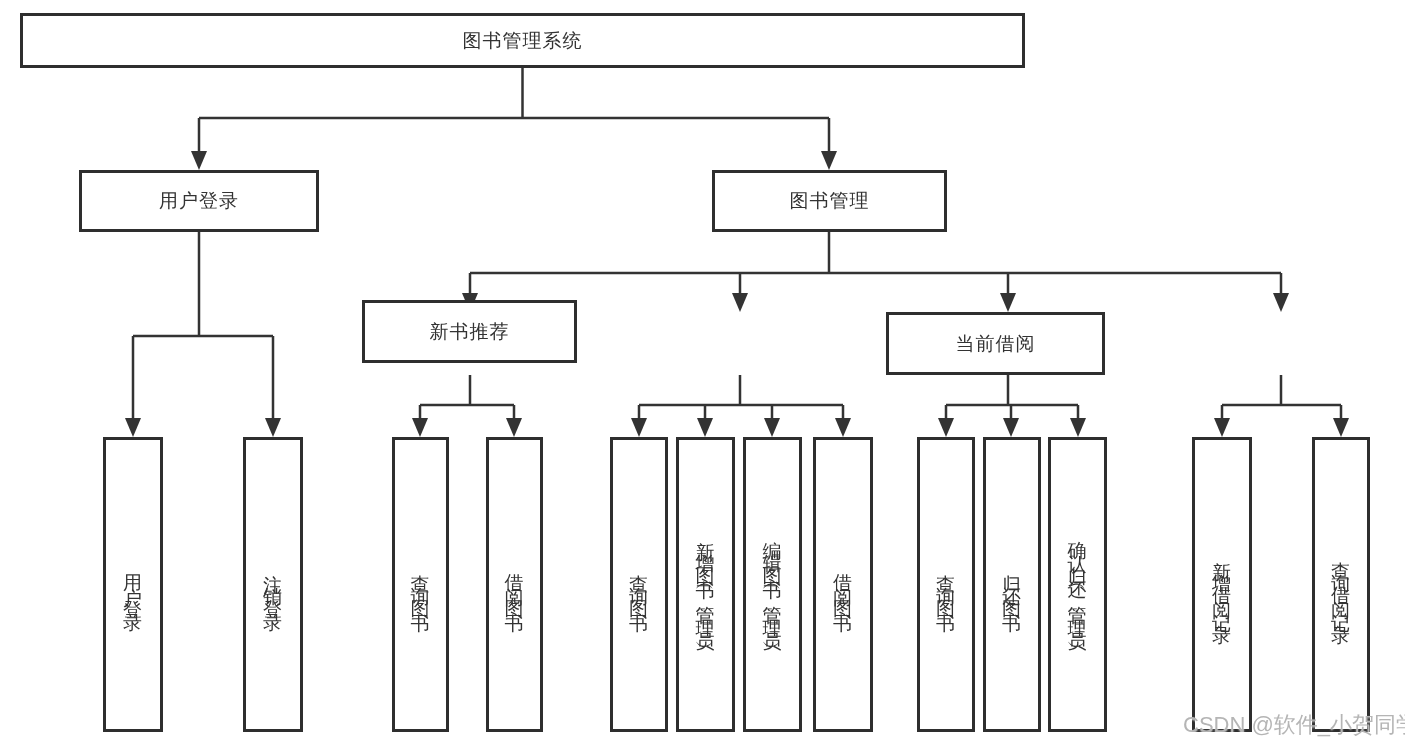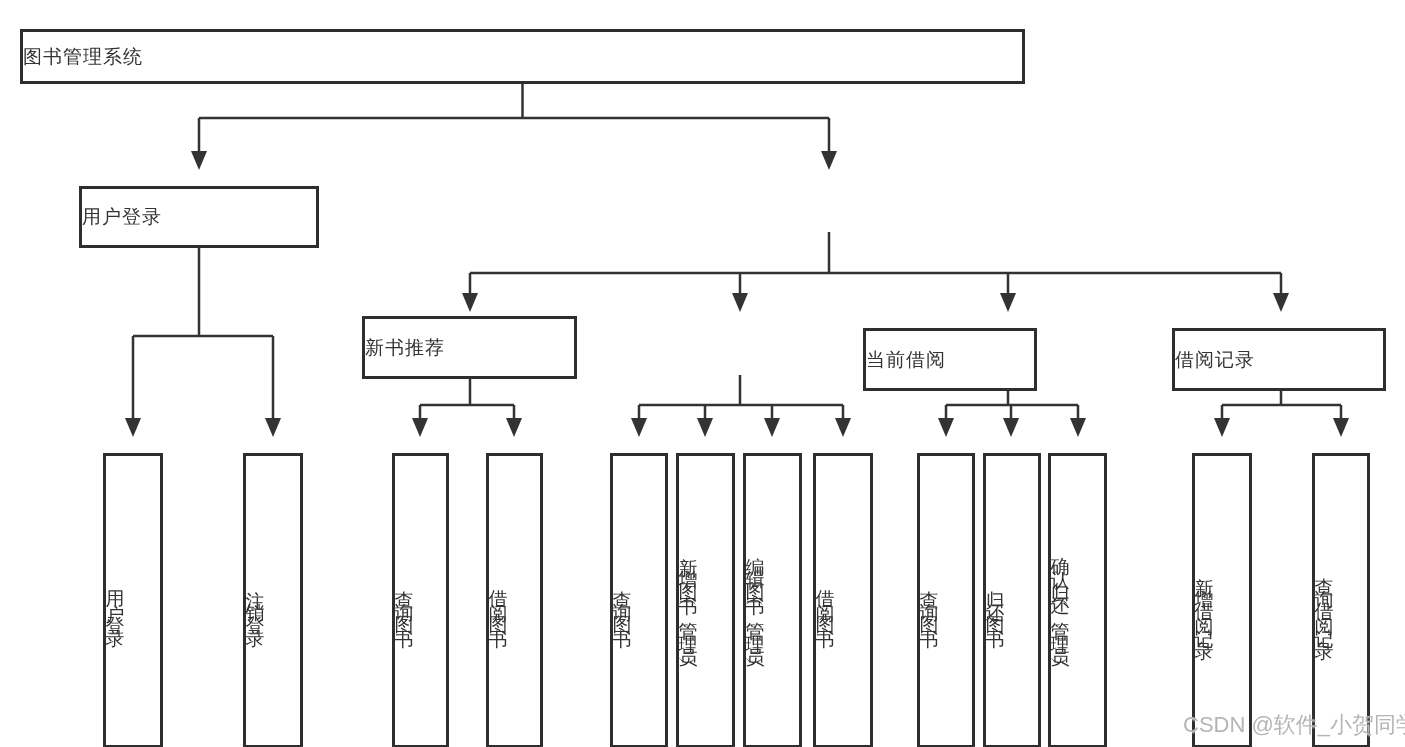--- a/index.html
+++ b/index.html
@@ -12,23 +12,22 @@
     overflow:hidden;
   }
   svg.connectors{position:absolute;left:0;top:0;z-index:0;}
   .node{
     position:absolute;
     background:#ffffff;
     border:3px solid #2e2e2e;
     box-sizing:border-box;
     display:flex;
     align-items:center;
-    justify-content:flex-start;
+    justify-content:center;
     z-index:1;
-    margin-top:16px;
   }
   .hbox span{
     font-size:19px;
     letter-spacing:1px;
     white-space:nowrap;
   }
   .vbox span{
     writing-mode:vertical-rl;
     text-orientation:mixed;
     font-size:19px;
@@ -91,29 +90,29 @@
     </g>
   </svg>
 
   <div class="node hbox" style="left:20px;top:13px;width:1005px;height:55px">
     <span>图书管理系统</span>
   </div>
 
   <div class="node hbox" style="left:79px;top:170px;width:240px;height:62px">
     <span>用户登录</span>
   </div>
+  <div class="node hbox" style="left:712px;top:170px;width:235px;height:62px">
+    <span>图书管理</span>
+  </div>
 
   <div class="node hbox" style="left:362px;top:300px;width:215px;height:63px">
     <span>新书推荐</span>
   </div>
-  <div class="node hbox" style="left:863px;top:312px;width:174px;height:63px">
+  <div class="node hbox" style="left:886px;top:312px;width:219px;height:63px">
     <span>当前借阅</span>
-  </div>
-  <div class="node hbox" style="left:1172px;top:312px;width:214px;height:63px">
-    <span>借阅记录</span>
   </div>
 
   <div class="node vbox" style="left:103px;top:437px;width:60px;height:295px">
     <span>用户登录</span>
   </div>
   <div class="node vbox" style="left:243px;top:437px;width:60px;height:295px">
     <span>注销登录</span>
   </div>
 
   <div class="node vbox" style="left:392px;top:437px;width:57px;height:295px">

